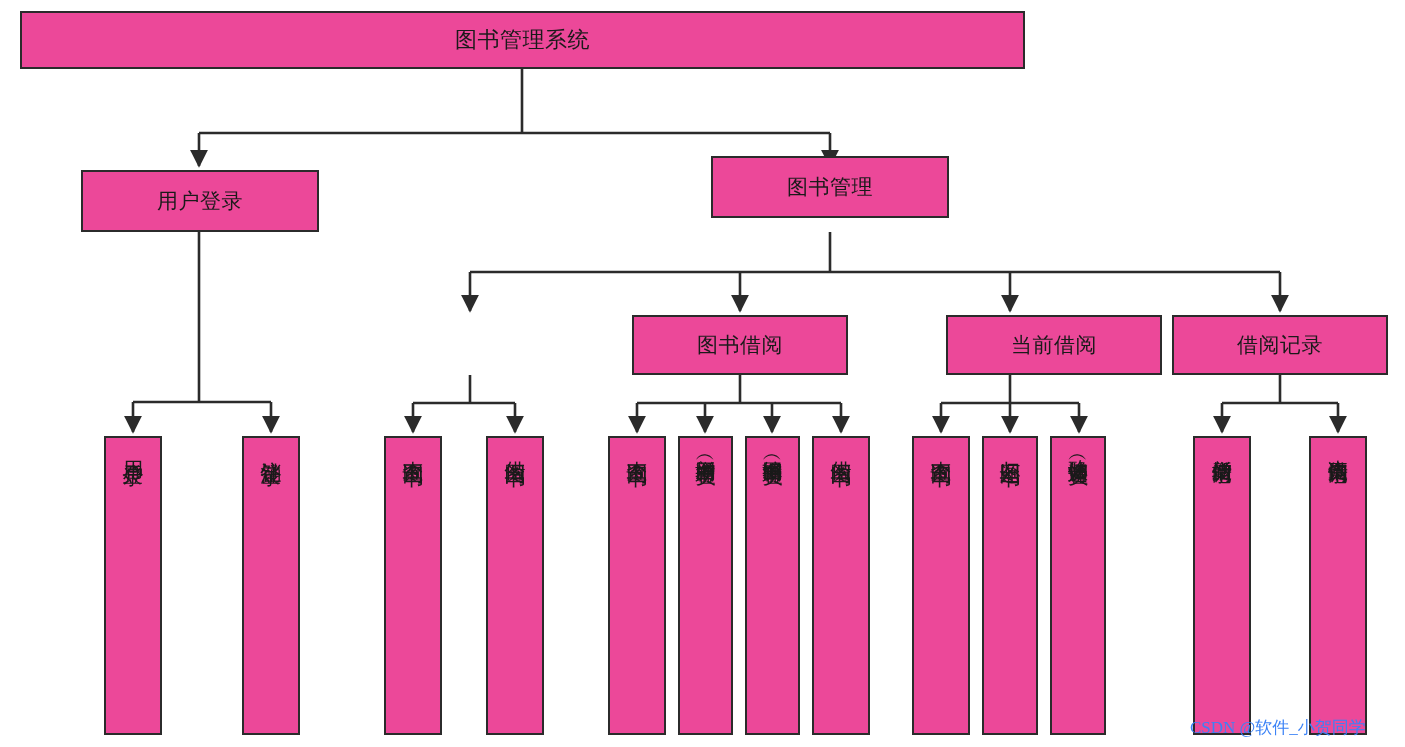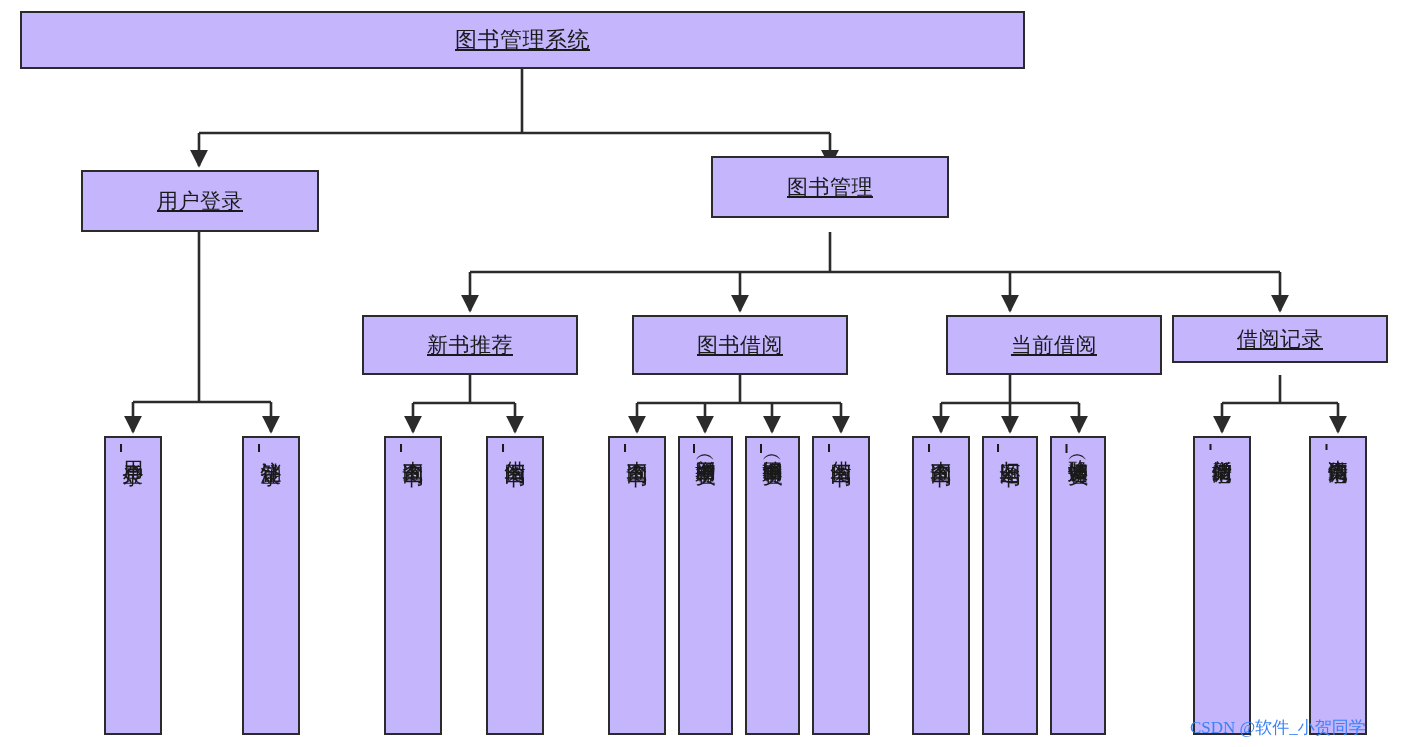--- a/index.html
+++ b/index.html
@@ -21,27 +21,26 @@
     position: absolute;
     left: 0;
     top: 0;
     width: 1405px;
     height: 747px;
     pointer-events: none;
   }
   .node {
     position: absolute;
     box-sizing: border-box;
-    background: #c4b5fd;
+    background: #ec4899;
     border: 2px solid #2b2b2b;
     display: flex;
     align-items: center;
     justify-content: center;
     color: #1a1a1a;
-    text-decoration: underline;
   }
   .node-label {
     display: block;
     text-align: center;
     line-height: 1.18;
     letter-spacing: 0.5px;
     white-space: nowrap;
   }
   
   .node.horiz .node-label {
@@ -137,30 +136,27 @@
     <span class="node-label">图书管理系统</span>
   </div>
 
   <div class="node horiz" style="left:81px; top:170px; width:238px; height:62px;">
     <span class="node-label">用户登录</span>
   </div>
   <div class="node horiz" style="left:711px; top:156px; width:238px; height:62px;">
     <span class="node-label">图书管理</span>
   </div>
 
-  <div class="node horiz" style="left:362px; top:315px; width:216px; height:60px;">
-    <span class="node-label">新书推荐</span>
-  </div>
   <div class="node horiz" style="left:632px; top:315px; width:216px; height:60px;">
     <span class="node-label">图书借阅</span>
   </div>
   <div class="node horiz" style="left:902px; top:315px; width:216px; height:60px;margin-left:44px;">
     <span class="node-label">当前借阅</span>
   </div>
-  <div class="node horiz" style="left:1172px; top:315px; width:216px; height:48px;">
+  <div class="node horiz" style="left:1172px; top:315px; width:216px; height:60px;">
     <span class="node-label">借阅记录</span>
   </div>
 
   <div class="node vert" style="left:104px; top:436px; width:58px; height:299px;">
     <span class="node-label">用户登录</span>
   </div>
   <div class="node vert" style="left:242px; top:436px; width:58px; height:299px;">
     <span class="node-label">注销登录</span>
   </div>
 

